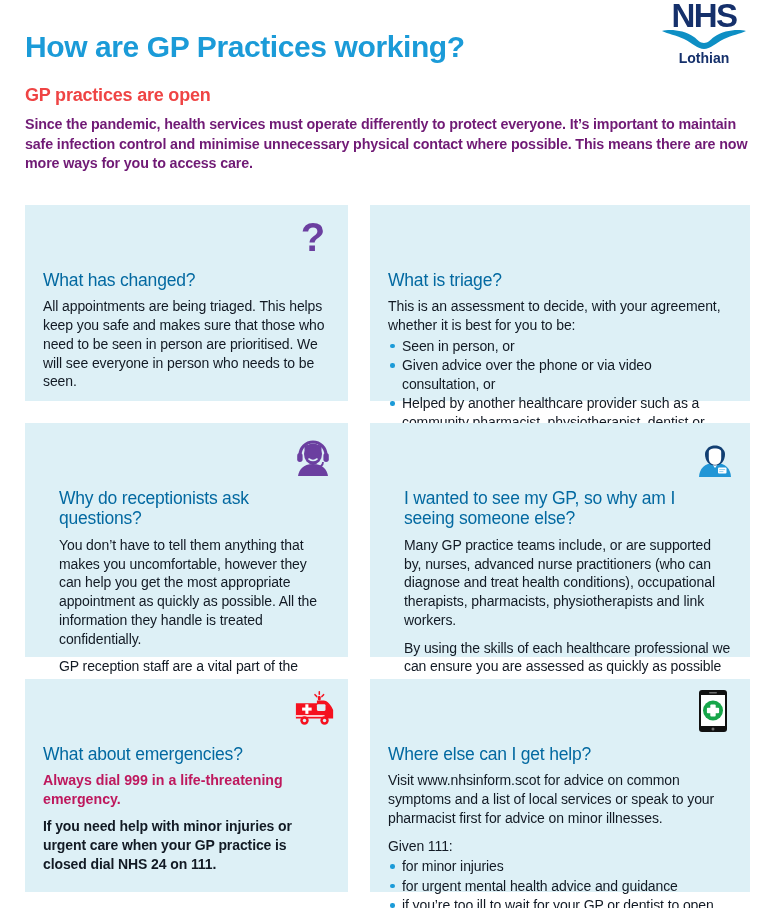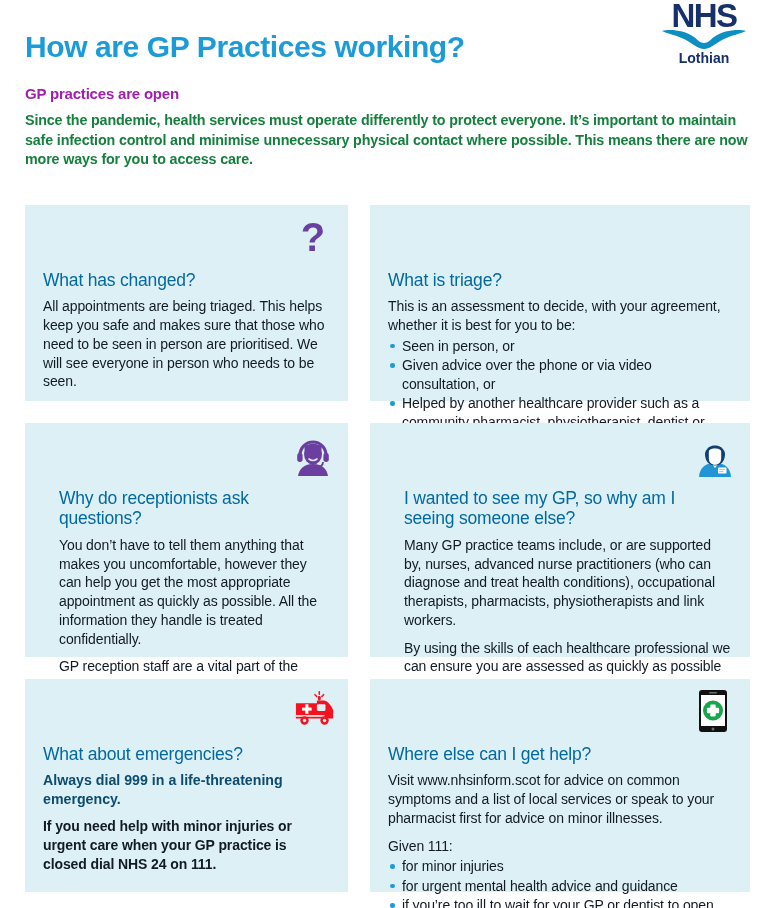--- a/index.html
+++ b/index.html
@@ -54,31 +54,31 @@
   .nhs-wave { display: block; margin: -3px auto 0 auto; }
   .nhs-sub {
     font-size: 14px;
     font-weight: bold;
     color: #15306b;
     line-height: 1.1;
     margin-top: 1px;
   }
 
   .sub-title {
-    font-size: 15px;
-    font-weight: bold;
-    color: #a21caf;
+    font-size: 18px;
+    font-weight: bold;
+    color: #ef4444;
     letter-spacing: -0.2px;
     margin-top: 22px;
   }
 
   .intro {
     font-size: 14.3px;
     font-weight: bold;
-    color: #15803d;
+    color: #701a75;
     line-height: 1.38;
     margin-top: 9px;
     letter-spacing: -0.15px;
     max-width: 725px;
   }
 
   
   .grid {
     position: absolute;
     left: 25px;
@@ -114,21 +114,21 @@
   .card-body {
     font-size: 14px;
     color: #121a24;
     line-height: 1.34;
     letter-spacing: -0.1px;
   }
   .card-body p { margin-bottom: 9px; }
   .card-body p:last-child { margin-bottom: 0; }
   .card-body.bold { font-weight: bold; }
   .emph-red {
-    color: #0c4a6e;
+    color: #be185d;
     font-weight: bold;
     font-size: 14.2px;
     line-height: 1.3;
     margin-bottom: 9px;
   }
   .bold-inline { font-weight: normal; }
 
   ul.bullets { list-style: none; margin: 0; padding: 0; }
   ul.bullets li {
     position: relative;

